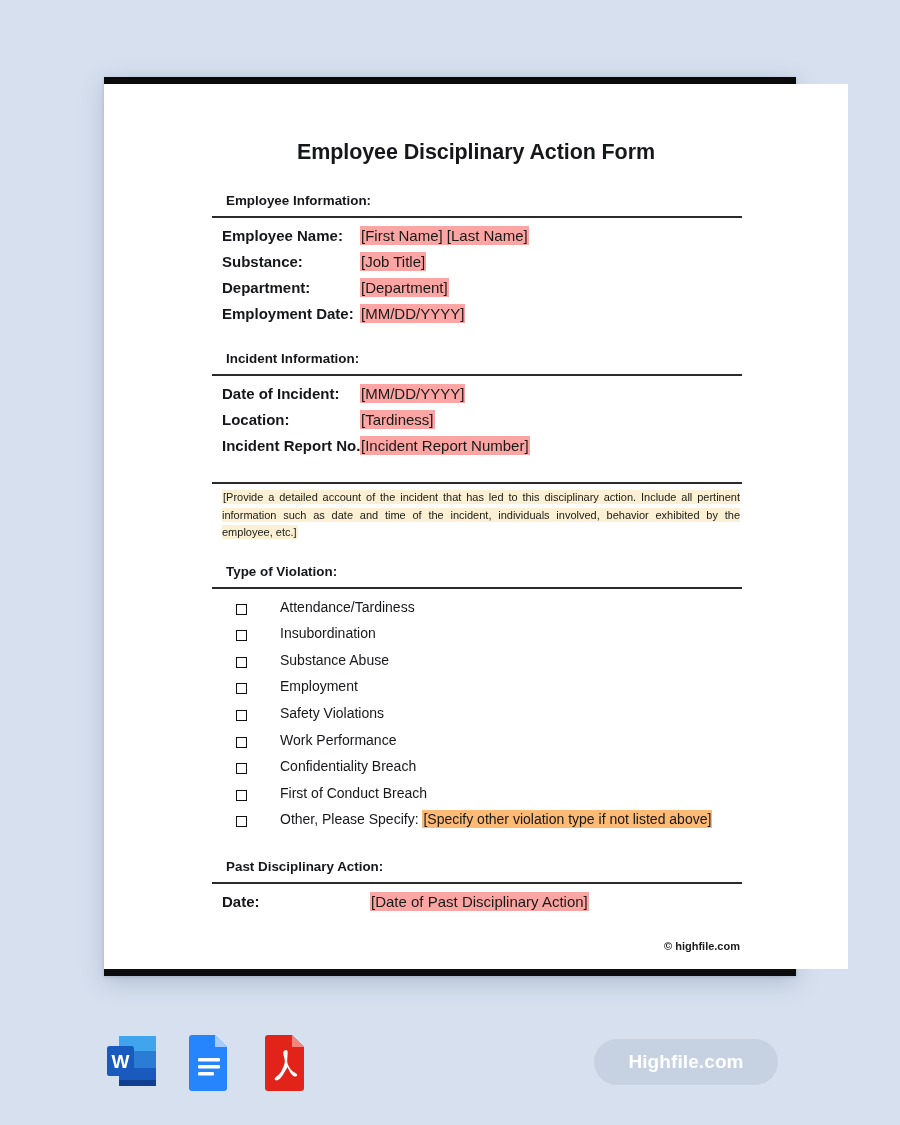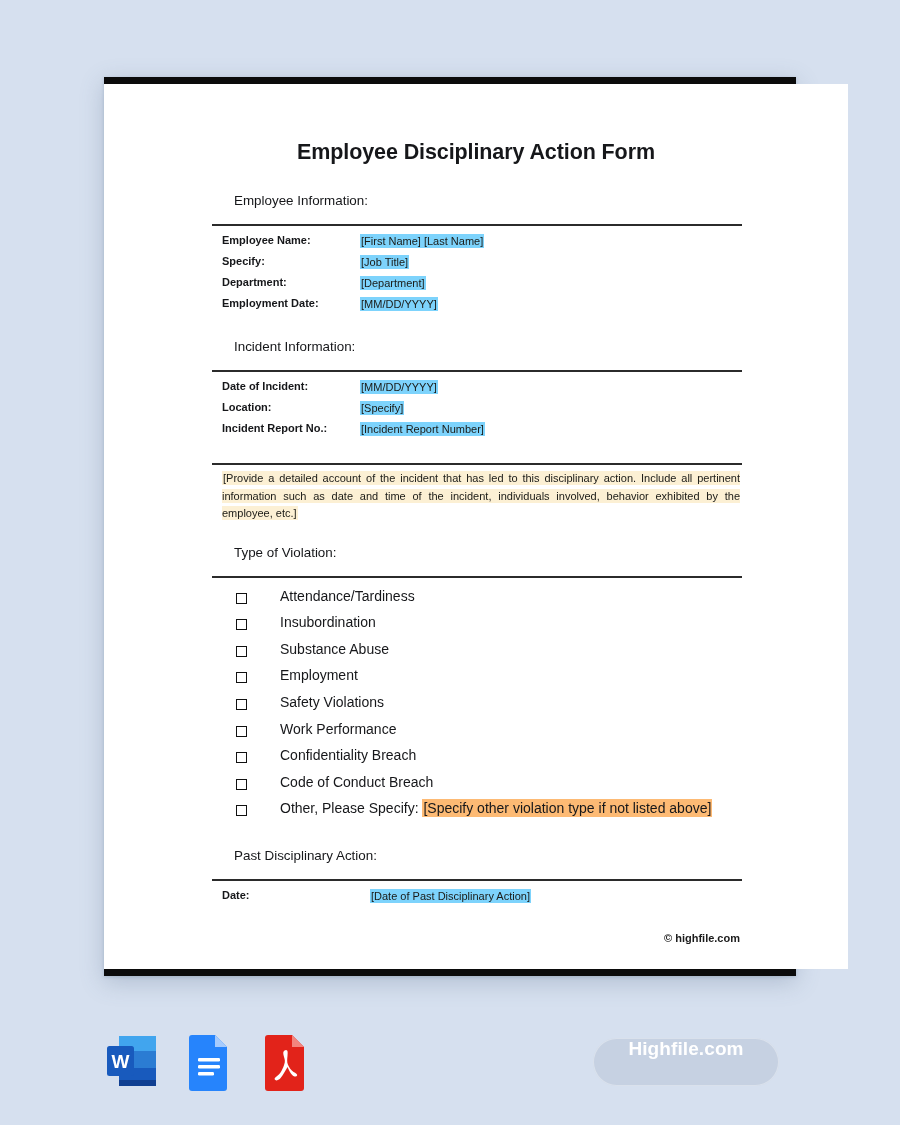--- a/index.html
+++ b/index.html
@@ -58,59 +58,59 @@
 
   
   .content {
     margin: 0 auto;
     width: 530px;
     padding-left: 2px;
   }
 
   .section-head {
     font-size: 13.4px;
-    font-weight: normal;
+    font-weight: bold;
     color: #16171a;
-    margin: 12px;
+    margin: 4px;
     padding: 0 0 4px 10px;
   }
   .rule {
     height: 0;
     border-bottom: 2.4px solid #2b2b2b;
     margin: 0 0 4px 0;
     width: 530px;
   }
 
   .sec-employee { margin-top: 27px; }
   .sec-incident { margin-top: 25px; }
   .sec-desc     { margin-top: 24px; }
   .sec-viol     { margin-top: 22px; }
   .sec-past     { margin-top: 26px; }
 
   
   .field-row {
     display: flex;
-    align-items: flex-start;
+    align-items: center;
     padding: 4px 0 3px 10px;
-    font-size: 11px;
+    font-size: 15px;
   }
   .field-label {
     font-weight: bold;
     color: #16171a;
     width: 138px;
     flex: 0 0 138px;
     white-space: nowrap;
   }
   .field-value {
     color: #1a1a16;
     white-space: nowrap;
   }
 
   .hl {
-    background: #7dd3fc;
+    background: #fca5a5;
     padding: 1px 1px 1px 1px;
   }
 
   
   .field-row.wide .field-label { width: 148px; flex: 0 0 148px; }
 
   
   .desc-para {
     font-size: 11px;
     line-height: 1.62;
@@ -183,21 +183,21 @@
 
   .brand-pill {
     position: absolute;
     left: 593px;
     top: 18px;
     width: 186px;
     height: 48px;
     border-radius: 24px;
     background: #c6d1e2;
     display: flex;
-    align-items: flex-start;
+    align-items: center;
     justify-content: center;
     box-shadow: inset 0 0 0 1px rgba(255,255,255,.35);
   }
   .brand-pill-text {
     color: #ffffff;
     font-size: 19px;
     font-weight: bold;
     letter-spacing: .1px;
   }
 </style>
@@ -214,21 +214,21 @@
 
     <div class="content sec-employee">
       <div class="section-head">Employee Information:</div>
       <div class="rule"></div>
 
       <div class="field-row">
         <span class="field-label">Employee Name:</span>
         <span class="field-value hl">[First Name] [Last Name]</span>
       </div>
       <div class="field-row">
-        <span class="field-label">Specify:</span>
+        <span class="field-label">Substance:</span>
         <span class="field-value hl">[Job Title]</span>
       </div>
       <div class="field-row">
         <span class="field-label">Department:</span>
         <span class="field-value hl">[Department]</span>
       </div>
       <div class="field-row">
         <span class="field-label">Employment Date:</span>
         <span class="field-value hl">[MM/DD/YYYY]</span>
       </div>
@@ -237,21 +237,21 @@
     <div class="content sec-incident">
       <div class="section-head">Incident Information:</div>
       <div class="rule"></div>
 
       <div class="field-row">
         <span class="field-label">Date of Incident:</span>
         <span class="field-value hl">[MM/DD/YYYY]</span>
       </div>
       <div class="field-row">
         <span class="field-label">Location:</span>
-        <span class="field-value hl">[Specify]</span>
+        <span class="field-value hl">[Tardiness]</span>
       </div>
       <div class="field-row">
         <span class="field-label">Incident Report No.:</span>
         <span class="field-value hl">[Incident Report Number]</span>
       </div>
     </div>
 
     <div class="content sec-desc">
       <div class="rule"></div>
       <p class="desc-para"><span class="hl">[Provide a detailed account of the incident that has led to this disciplinary action. Include all pertinent information such as date and time of the incident, individuals involved, behavior exhibited by the employee, etc.]</span></p>
@@ -285,21 +285,21 @@
         <li class="check-item">
           <span class="checkbox"></span>
           <span class="check-label">Work Performance</span>
         </li>
         <li class="check-item">
           <span class="checkbox"></span>
           <span class="check-label">Confidentiality Breach</span>
         </li>
         <li class="check-item">
           <span class="checkbox"></span>
-          <span class="check-label">Code of Conduct Breach</span>
+          <span class="check-label">First of Conduct Breach</span>
         </li>
         <li class="check-item">
           <span class="checkbox"></span>
           <span class="check-label"><span>Other, Please Specify:</span> <span class="hl">[Specify other violation type if not listed above]</span></span>
         </li>
       </ul>
     </div>
 
     <div class="content sec-past">
       <div class="section-head">Past Disciplinary Action:</div>

